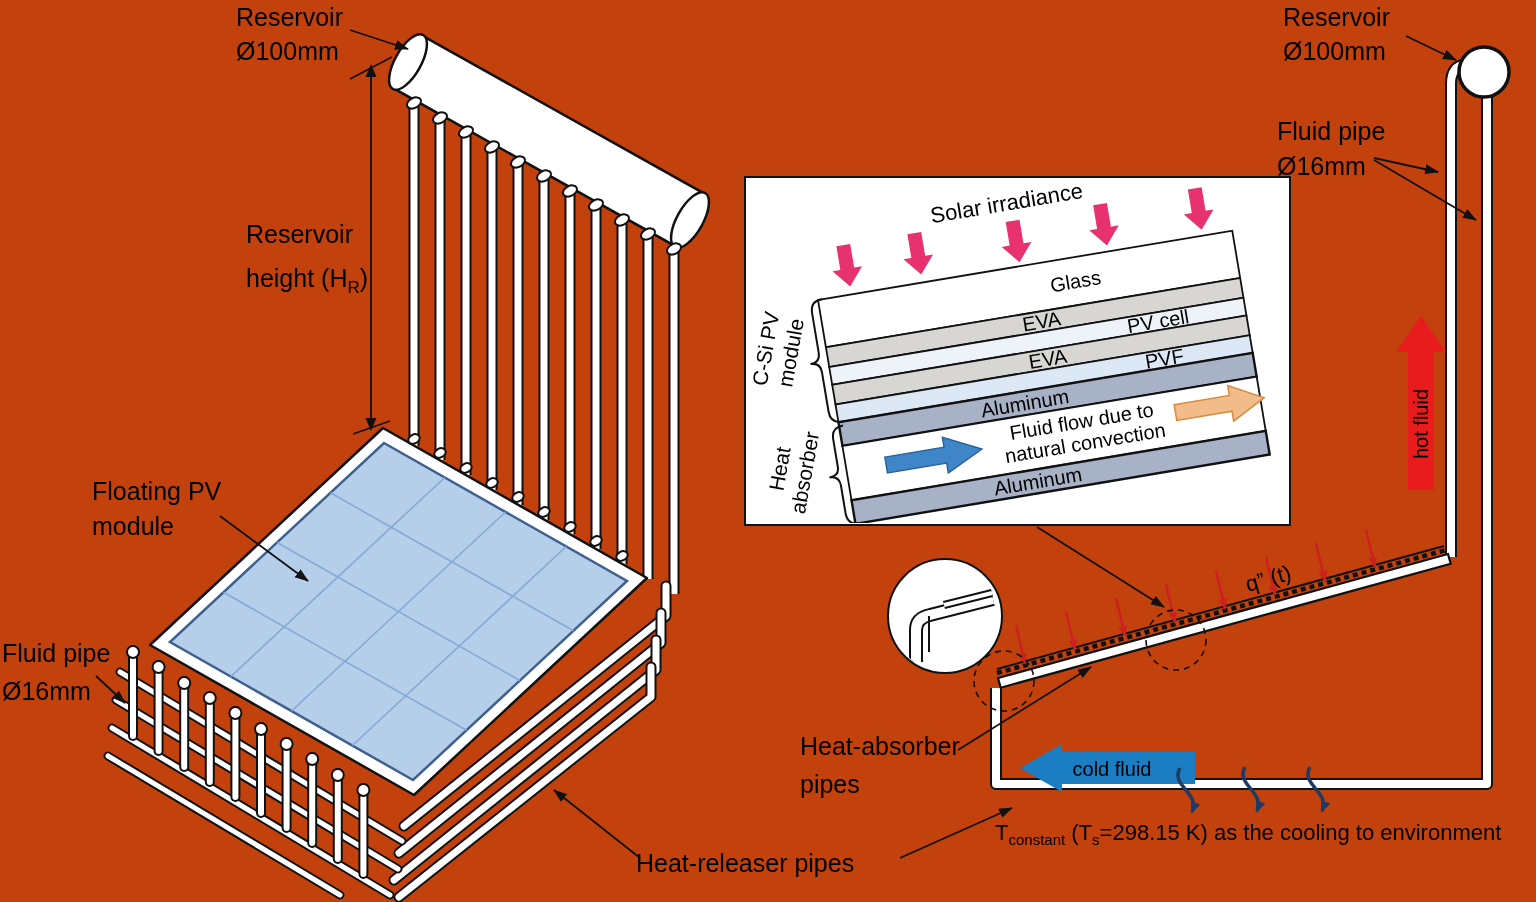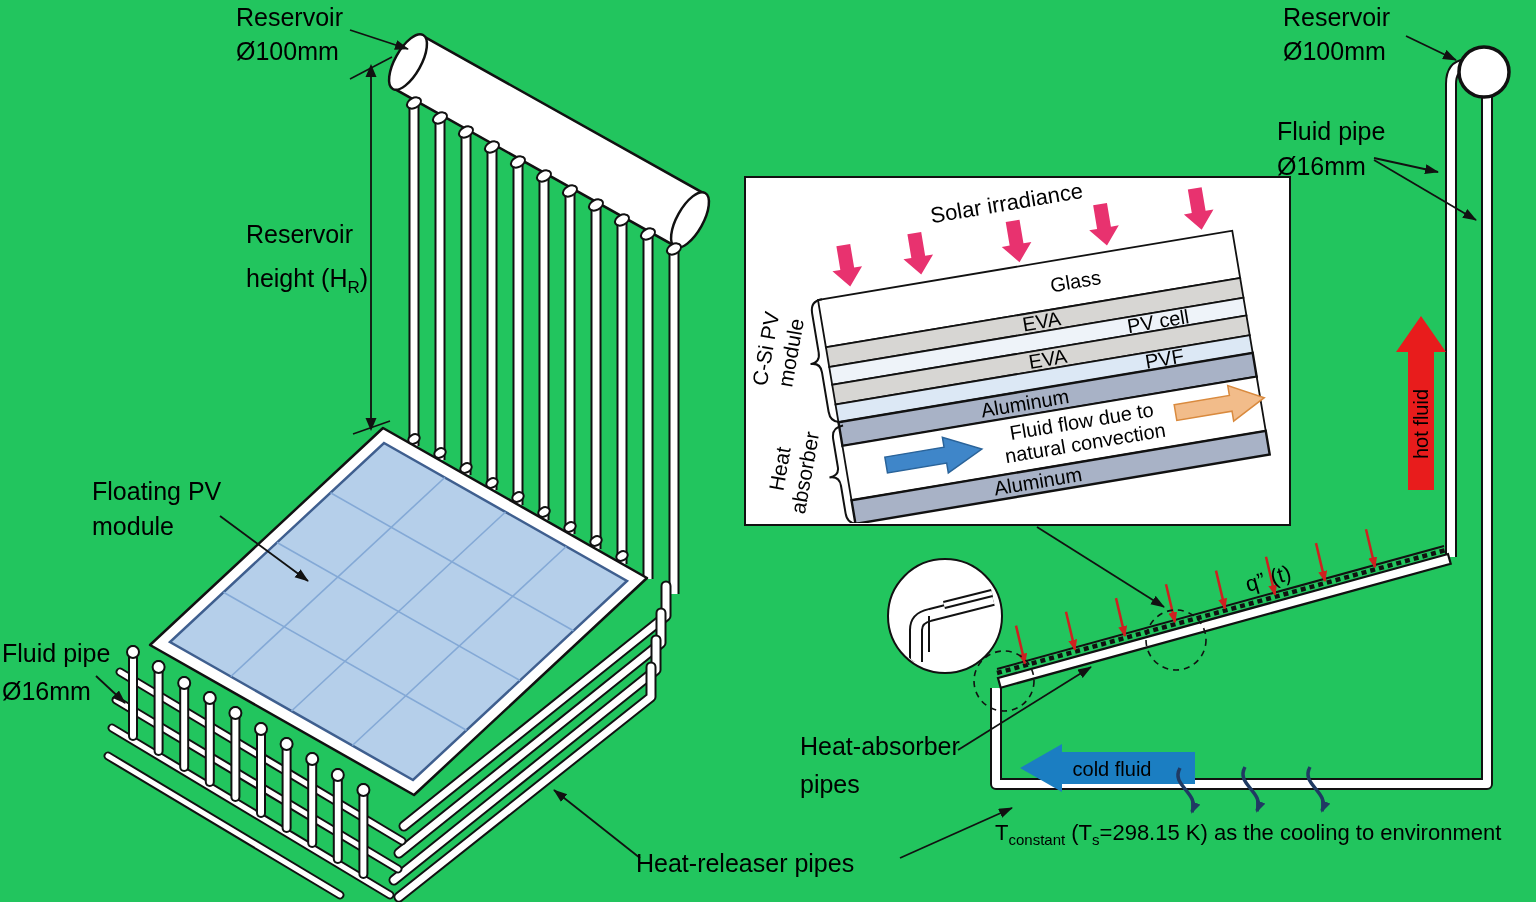--- a/index.html
+++ b/index.html
@@ -1,16 +1,16 @@
 <!DOCTYPE html>
 <html><head>
 <meta charset="utf-8">
 <style>
   html,body{margin:0;padding:0;background:#ffffff;}
-  .stage{width:1536px;height:902px;position:relative;background:#22c55e;overflow:hidden;}
+  .stage{width:1536px;height:902px;position:relative;background:#c2410c;overflow:hidden;}
   svg{display:block;}
   text{font-family:"Liberation Sans","DejaVu Sans",sans-serif;fill:#000;}
   .lbl{font-size:25px;}
   .lbl-s{font-size:22px;}
   .ins{font-size:20px;}
 </style>
 </head>
 <body>
 
 <div class="stage">

